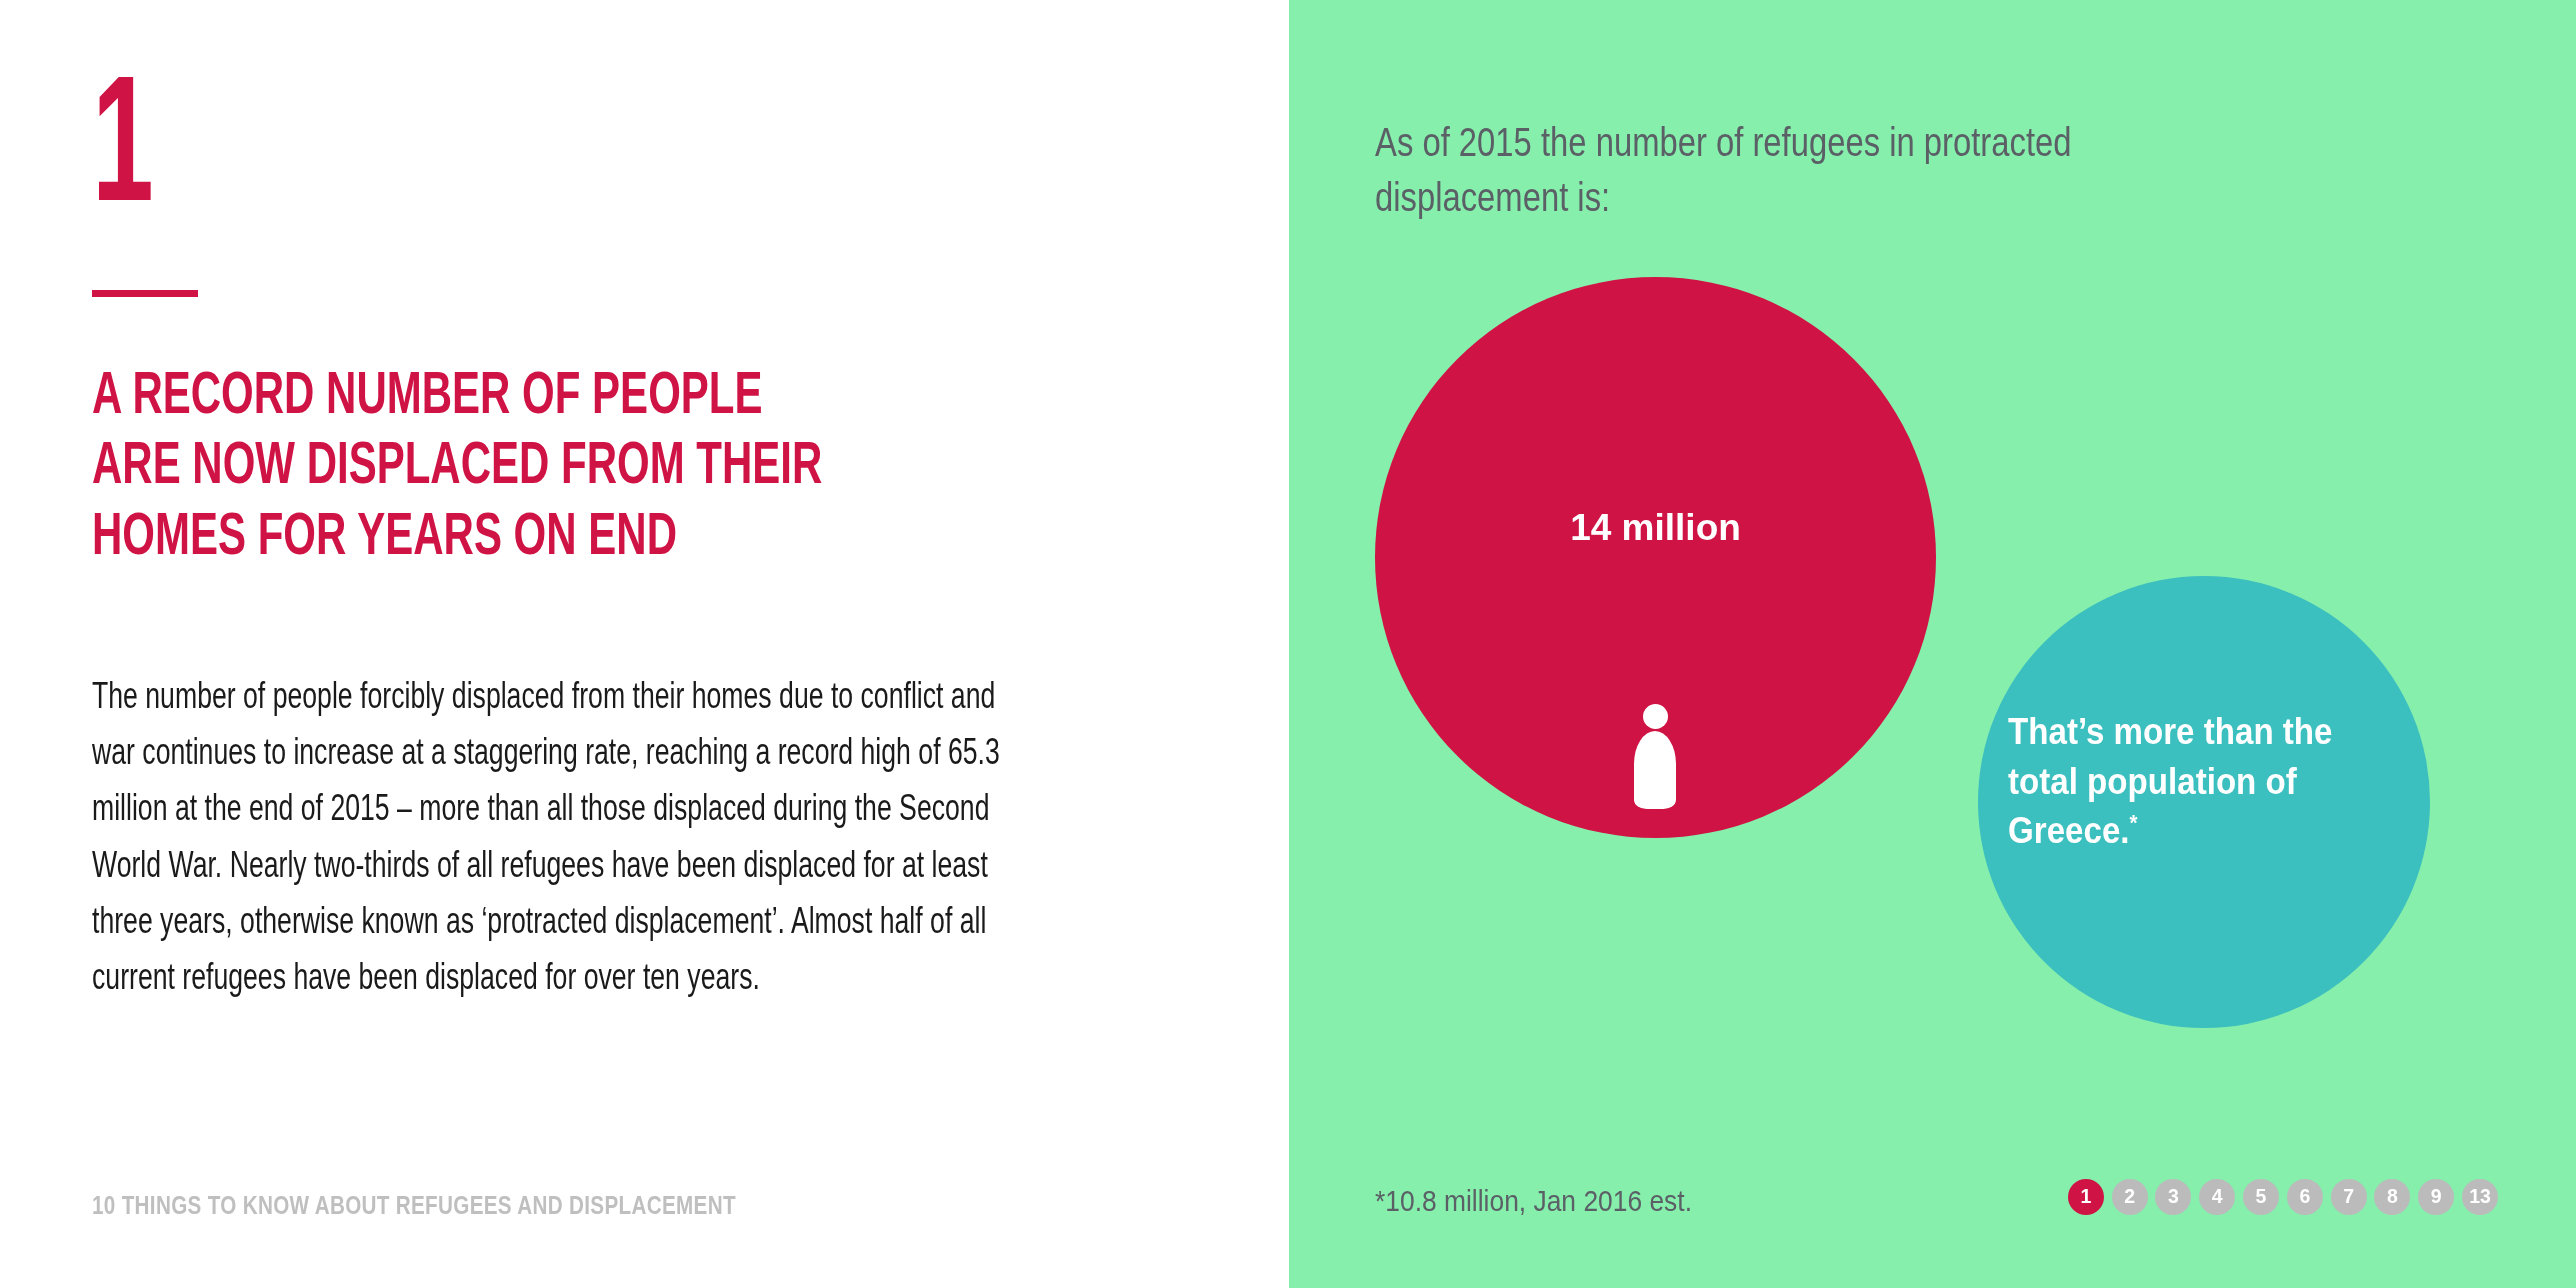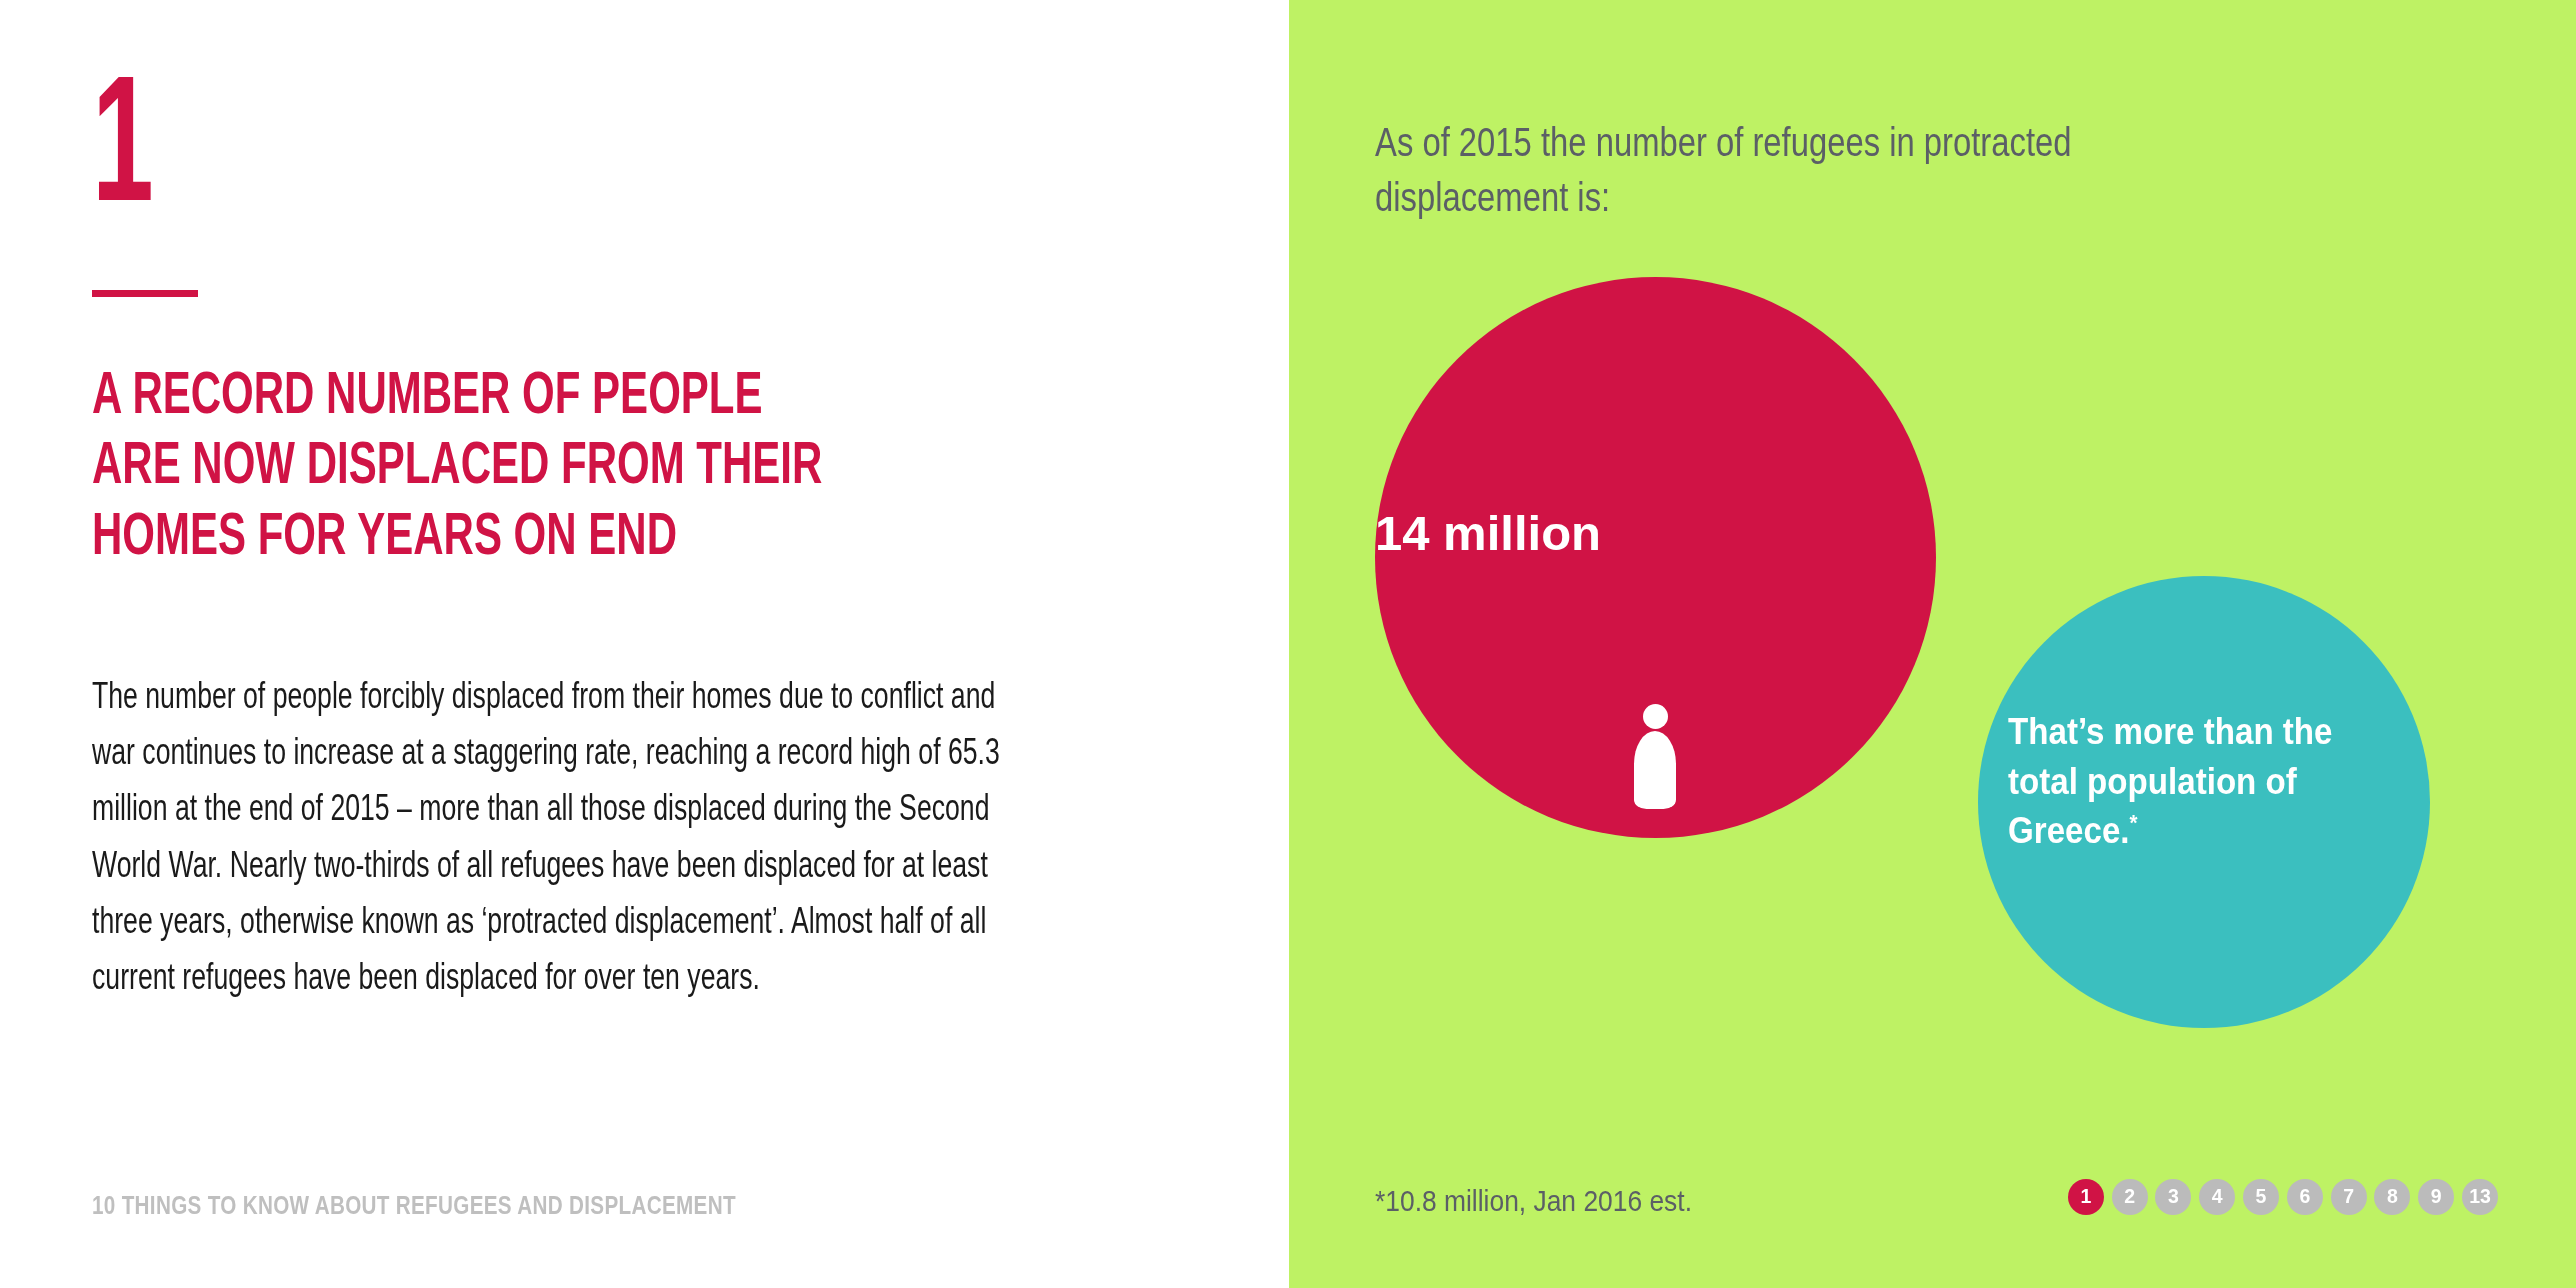--- a/index.html
+++ b/index.html
@@ -99,21 +99,21 @@
     white-space: nowrap;
   }
 
   
   #right-panel {
     position: absolute;
     left: 1289px;
     top: 0;
     width: 1287px;
     height: 1288px;
-    background: #bef264;
+    background: #86efac;
   }
 
   #right-intro {
     position: absolute;
     left: 86px;
     top: 115px;
     width: 1013px;
     font-family: "Liberation Sans", sans-serif;
     font-weight: normal;
     font-size: 41px;
@@ -131,24 +131,24 @@
     width: 561px;
     height: 561px;
     border-radius: 50%;
     background: #D01345;
   }
   #red-circle-label {
     position: absolute;
     left: 0;
     top: 232px;
     width: 561px;
-    text-align: left;
-    font-family: "Liberation Sans", sans-serif;
-    font-weight: bold;
-    font-size: 49px;
+    text-align: center;
+    font-family: "Liberation Sans", sans-serif;
+    font-weight: bold;
+    font-size: 37px;
     color: #ffffff;
     line-height: 1;
   }
 
   
   #person-icon {
     position: absolute;
     left: 259px;
     top: 427px;
     width: 42px;

